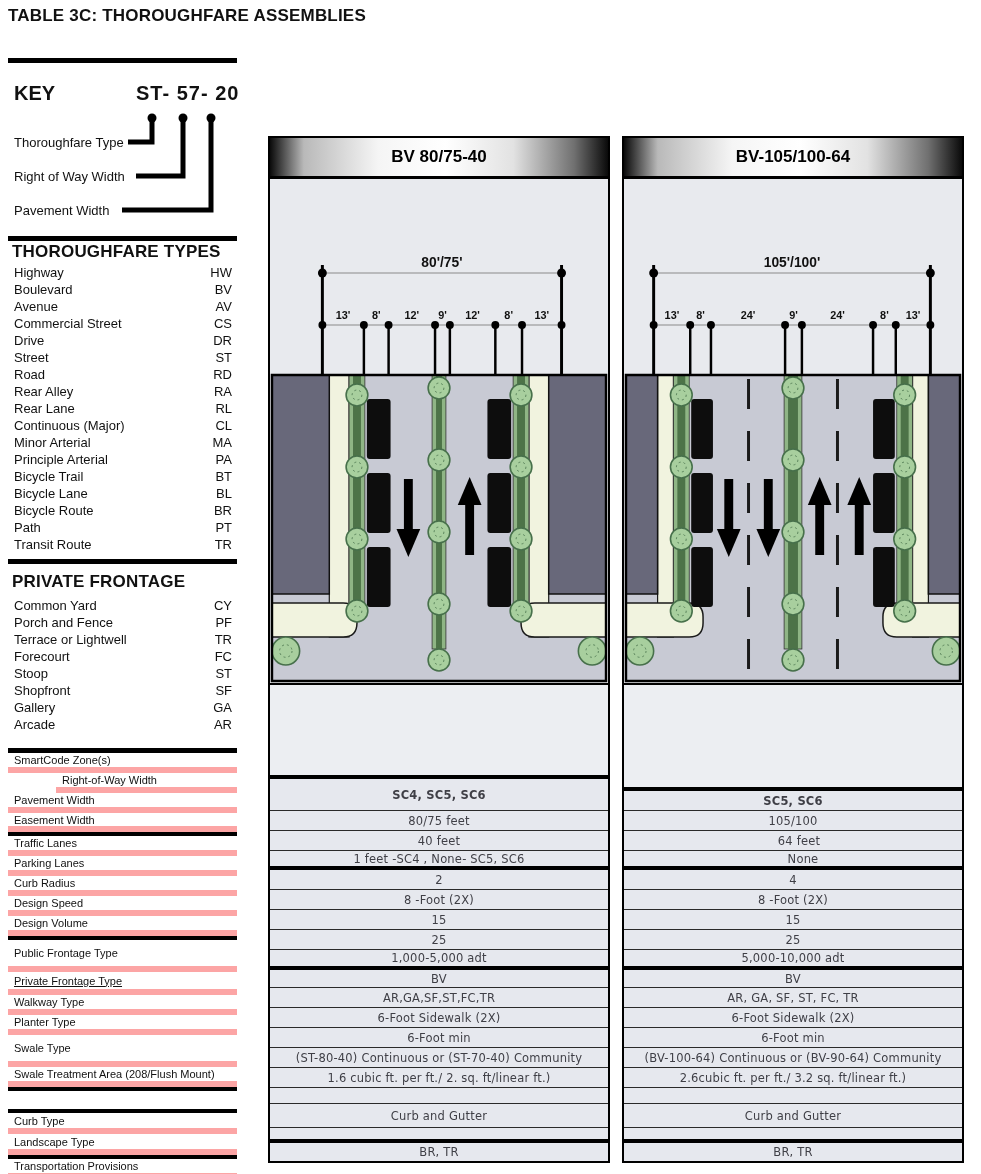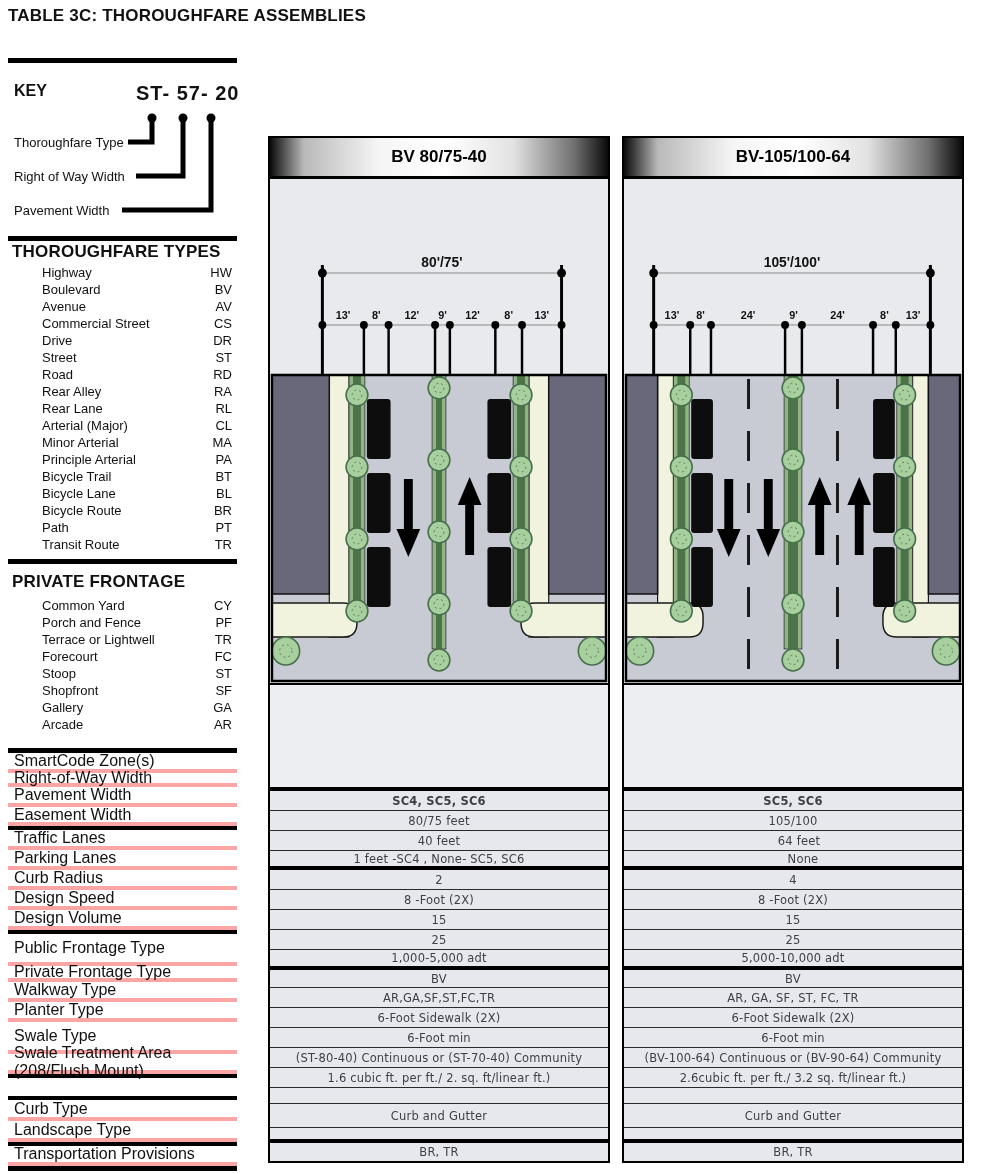--- a/index.html
+++ b/index.html
@@ -1,33 +1,33 @@
 <!DOCTYPE html>
 <html><head>
 <meta charset="utf-8">
 <style>
   html,body{margin:0;padding:0;background:#fff;}
   .page{position:relative;width:981px;height:1174px;background:#fff;
         font-family:"Liberation Sans", sans-serif;color:#111;overflow:hidden;}
   .title{position:absolute;left:8px;top:6px;font-size:17px;font-weight:bold;letter-spacing:.2px;}
   .bar{position:absolute;left:8px;width:229px;background:#000;}
-  .key-heading{position:absolute;left:14px;top:82px;font-size:16px;font-weight:bold;}
+  .key-heading{position:absolute;left:14px;top:82px;font-size:20px;font-weight:bold;}
   .key-code{position:absolute;left:136px;top:82px;font-size:20px;font-weight:bold;letter-spacing:1px;}
   .key-label{position:absolute;left:14px;font-size:13px;color:#111;}
   #key-svg{position:absolute;left:8px;top:100px;}
   .sec-heading{position:absolute;left:12px;width:225px;font-size:17px;font-weight:bold;letter-spacing:.2px;}
   .abbr-list{position:absolute;left:8px;width:229px;}
-  .abbr-row{display:flex;justify-content:space-between;height:17px;line-height:17px;font-size:13px;margin-left:28px;}
+  .abbr-row{display:flex;justify-content:space-between;height:17px;line-height:17px;font-size:13px;}
   .abbr-row .nm{padding-left:6px;}
   .abbr-row .ab{padding-right:5px;}
   #row-labels{position:absolute;left:8px;top:748px;width:229px;}
   .lbl-bar{height:4px;background:#000;}
   .lbl-bar.h5{height:5px;}
   .lbl-gap{height:18px;}
-  .lbl-row{box-sizing:border-box;border-bottom:4px solid #fca5a5;font-size:16px;
+  .lbl-row{box-sizing:border-box;border-bottom:6px solid #fca5a5;font-size:11px;
            padding-left:6px;display:flex;align-items:center;}
   .column{position:absolute;top:136px;width:342px;height:1027px;border:2.5px solid #000;
           box-sizing:border-box;background:#eceef2;display:flex;flex-direction:column;}
   .col-header{height:38px;flex:none;border-bottom:3px solid #000;display:flex;align-items:center;
     justify-content:center;font-size:17px;font-weight:bold;color:#000;
     background:linear-gradient(90deg,#0a0a0a 0%,#b9b9b9 10%,#f5f5f5 32%,#ffffff 52%,#e2e2e2 72%,#707070 90%,#0a0a0a 100%);}
   .col-diagram{height:504px;flex:none;background:#e8eaee;border-bottom:2px solid #000;}
   .col-diagram svg{display:block;width:100%;height:100%;}
   .col-blank{flex:1;background:#eceef2;}
   .col-rows{flex:none;border-top:4px solid #000;}
@@ -96,21 +96,21 @@
       </div>
       <div class="abbr-row">
         <span class="nm">Rear Alley</span>
         <span class="ab">RA</span>
       </div>
       <div class="abbr-row">
         <span class="nm">Rear Lane</span>
         <span class="ab">RL</span>
       </div>
       <div class="abbr-row">
-        <span class="nm">Arterial (Major)</span>
+        <span class="nm">Continuous (Major)</span>
         <span class="ab">CL</span>
       </div>
       <div class="abbr-row">
         <span class="nm">Minor Arterial</span>
         <span class="ab">MA</span>
       </div>
       <div class="abbr-row">
         <span class="nm">Principle Arterial</span>
         <span class="ab">PA</span>
       </div>
@@ -169,32 +169,32 @@
       </div>
       <div class="abbr-row">
         <span class="nm">Arcade</span>
         <span class="ab">AR</span>
       </div>
     </div>
 
   <div id="row-labels">
       <div class="lbl-bar h5"></div>
       <div class="lbl-row" style="height: 20px;">SmartCode Zone(s)</div>
-      <div class="lbl-row" style="height: 14px;">Right-of-Way Width</div>
+      <div class="lbl-row" style="height: 20px; margin-left: 48px;">Right-of-Way Width</div>
       <div class="lbl-row" style="height: 20px;">Pavement Width</div>
       <div class="lbl-row" style="height: 19px;">Easement Width</div>
       <div class="lbl-bar"></div>
       <div class="lbl-row" style="height: 20px;">Traffic Lanes</div>
       <div class="lbl-row" style="height: 20px;">Parking Lanes</div>
       <div class="lbl-row" style="height: 20px;">Curb Radius</div>
       <div class="lbl-row" style="height: 20px;">Design Speed</div>
       <div class="lbl-row" style="height: 20px;">Design Volume</div>
       <div class="lbl-bar"></div>
       <div class="lbl-row" style="height: 32px;">Public Frontage Type</div>
-      <div class="lbl-row" style="height: 16px;">Private Frontage Type</div>
+      <div class="lbl-row" style="height: 23px; text-decoration: underline;">Private Frontage Type</div>
       <div class="lbl-row" style="height: 20px;">Walkway Type</div>
       <div class="lbl-row" style="height: 20px;">Planter Type</div>
       <div class="lbl-row" style="height: 32px;">Swale Type</div>
       <div class="lbl-row" style="height: 20px;">Swale Treatment Area (208/Flush Mount)</div>
       <div class="lbl-bar"></div>
       <div class="lbl-gap"></div>
       <div class="lbl-bar"></div>
       <div class="lbl-row" style="height: 21px;">Curb Type</div>
       <div class="lbl-row" style="height: 21px;">Landscape Type</div>
       <div class="lbl-bar"></div>
@@ -285,21 +285,21 @@
           <circle cx="326" cy="472" r="6.3" fill="none" stroke="#47704b" stroke-width="0.8" stroke-dasharray="2 3"></circle>
           <rect x="135.5" y="300" width="9" height="52" fill="#000"></rect>
           <polygon points="128,350 152,350 140,378" fill="#000"></polygon>
           <rect x="197.5" y="324" width="9" height="52" fill="#000"></rect>
           <polygon points="190,326 214,326 202,298" fill="#000"></polygon>
           <rect x="2" y="196" width="338" height="306" fill="none" stroke="#000" stroke-width="2.5"></rect>
         </svg>
       </div>
       <div class="col-blank"></div>
       <div class="col-rows">
-        <div class="val-row bold" style="height: 20px;">SC4, SC5, SC6</div>
+        <div class="val-row bold" style="height: 32px;">SC4, SC5, SC6</div>
         <div class="val-row" style="height: 20px;">80/75 feet</div>
         <div class="val-row" style="height: 20px;">40 feet</div>
         <div class="val-row thick" style="height: 19px;">1 feet -SC4 , None- SC5, SC6</div>
         <div class="val-row" style="height: 20px;">2</div>
         <div class="val-row" style="height: 20px;">8 -Foot (2X)</div>
         <div class="val-row" style="height: 20px;">15</div>
         <div class="val-row" style="height: 20px;">25</div>
         <div class="val-row thick" style="height: 20px;">1,000-5,000 adt</div>
         <div class="val-row" style="height: 18px;">BV</div>
         <div class="val-row" style="height: 20px;">AR,GA,SF,ST,FC,TR</div>

